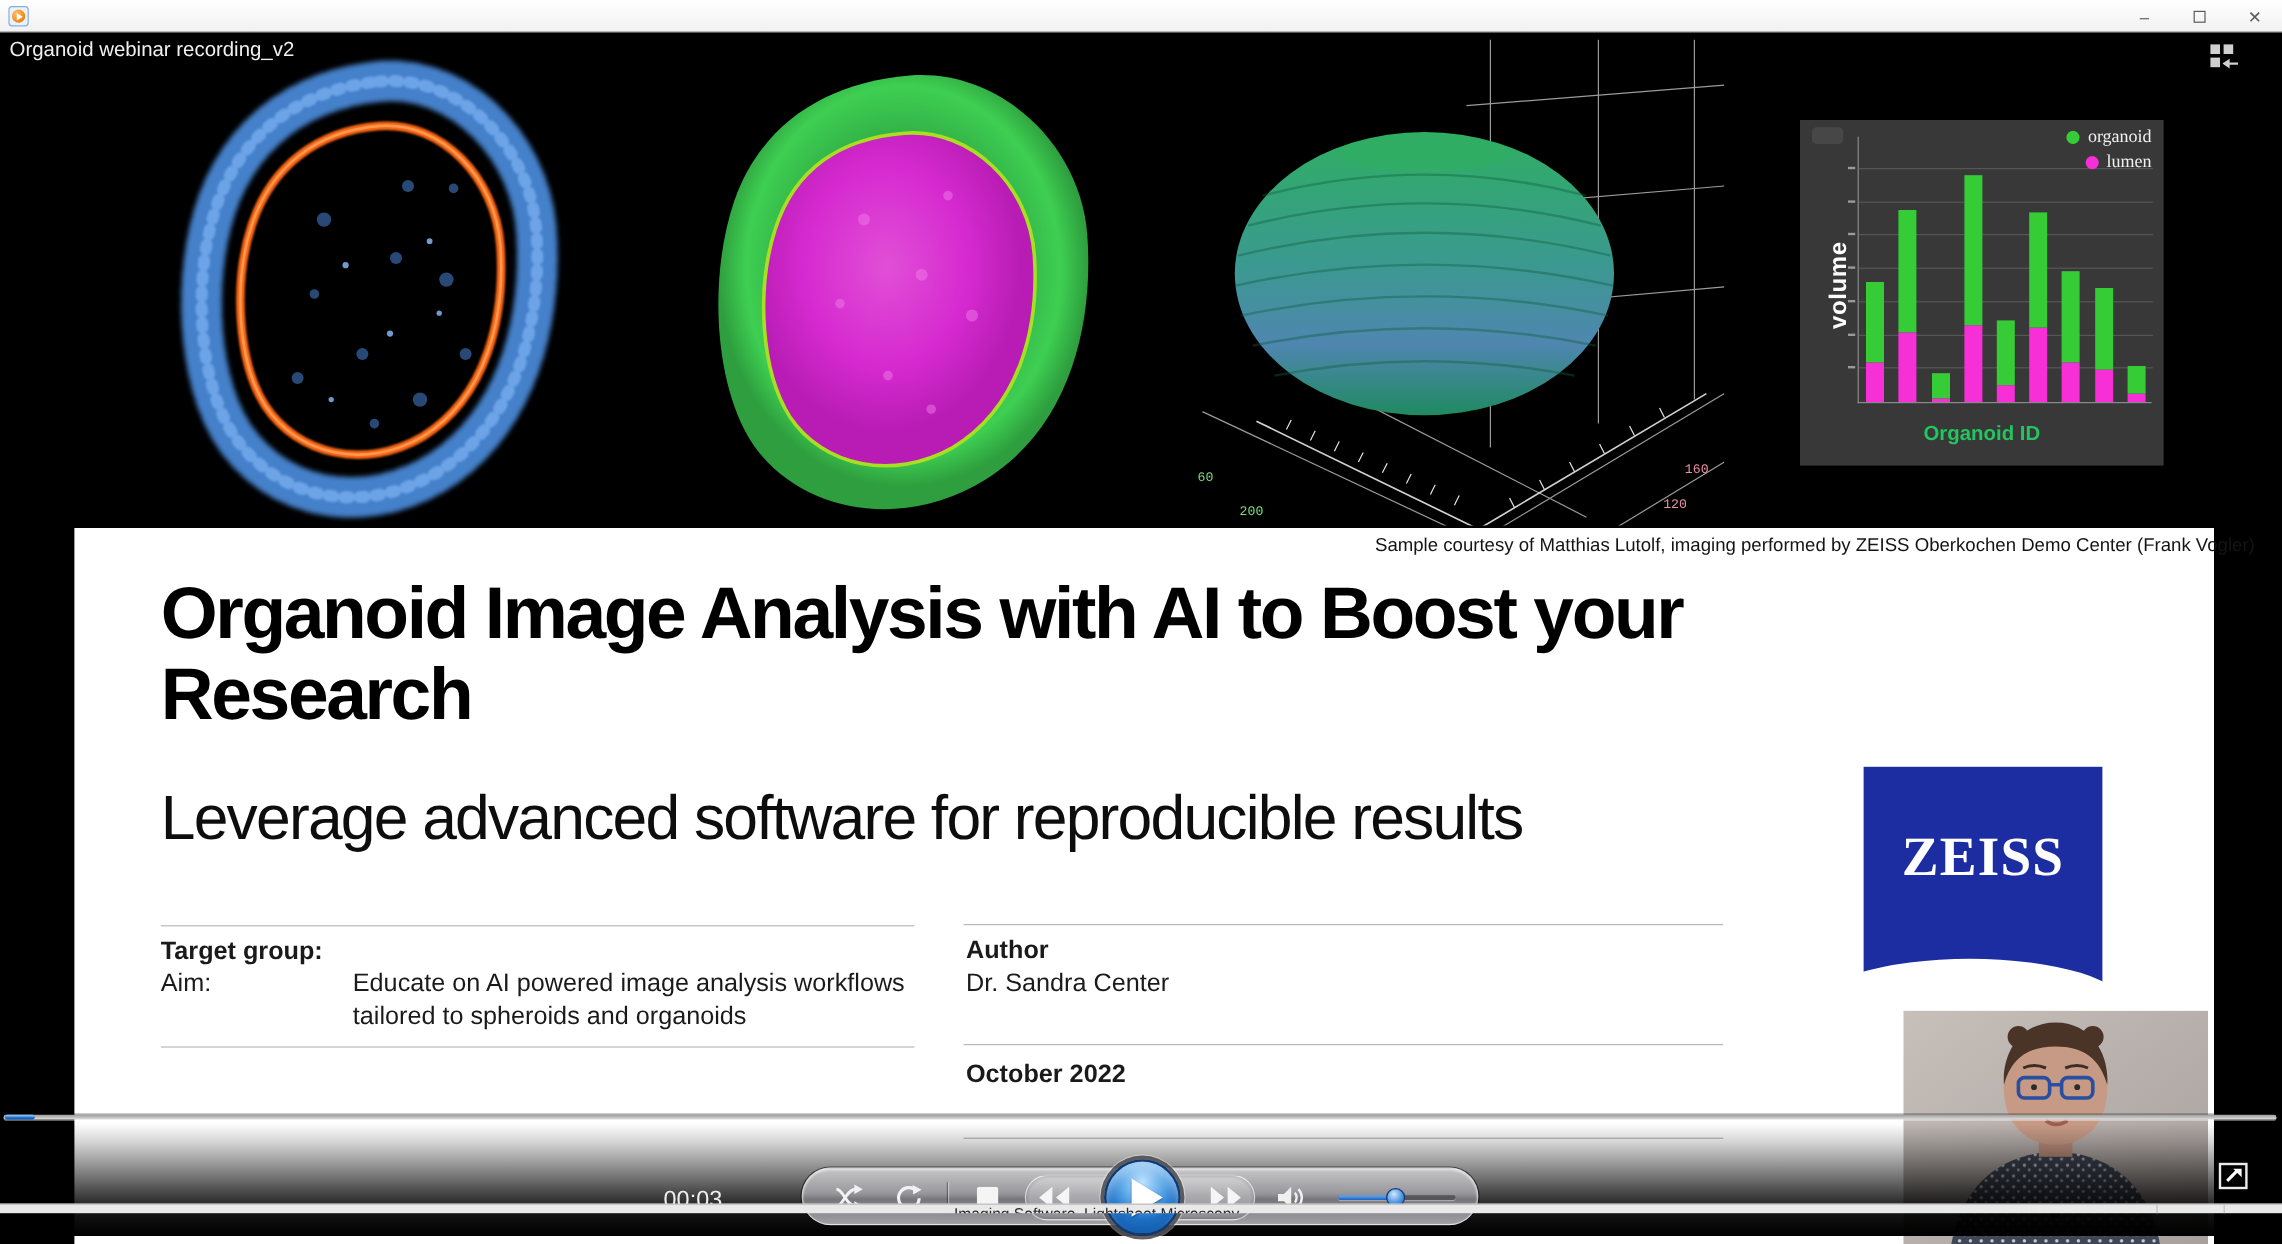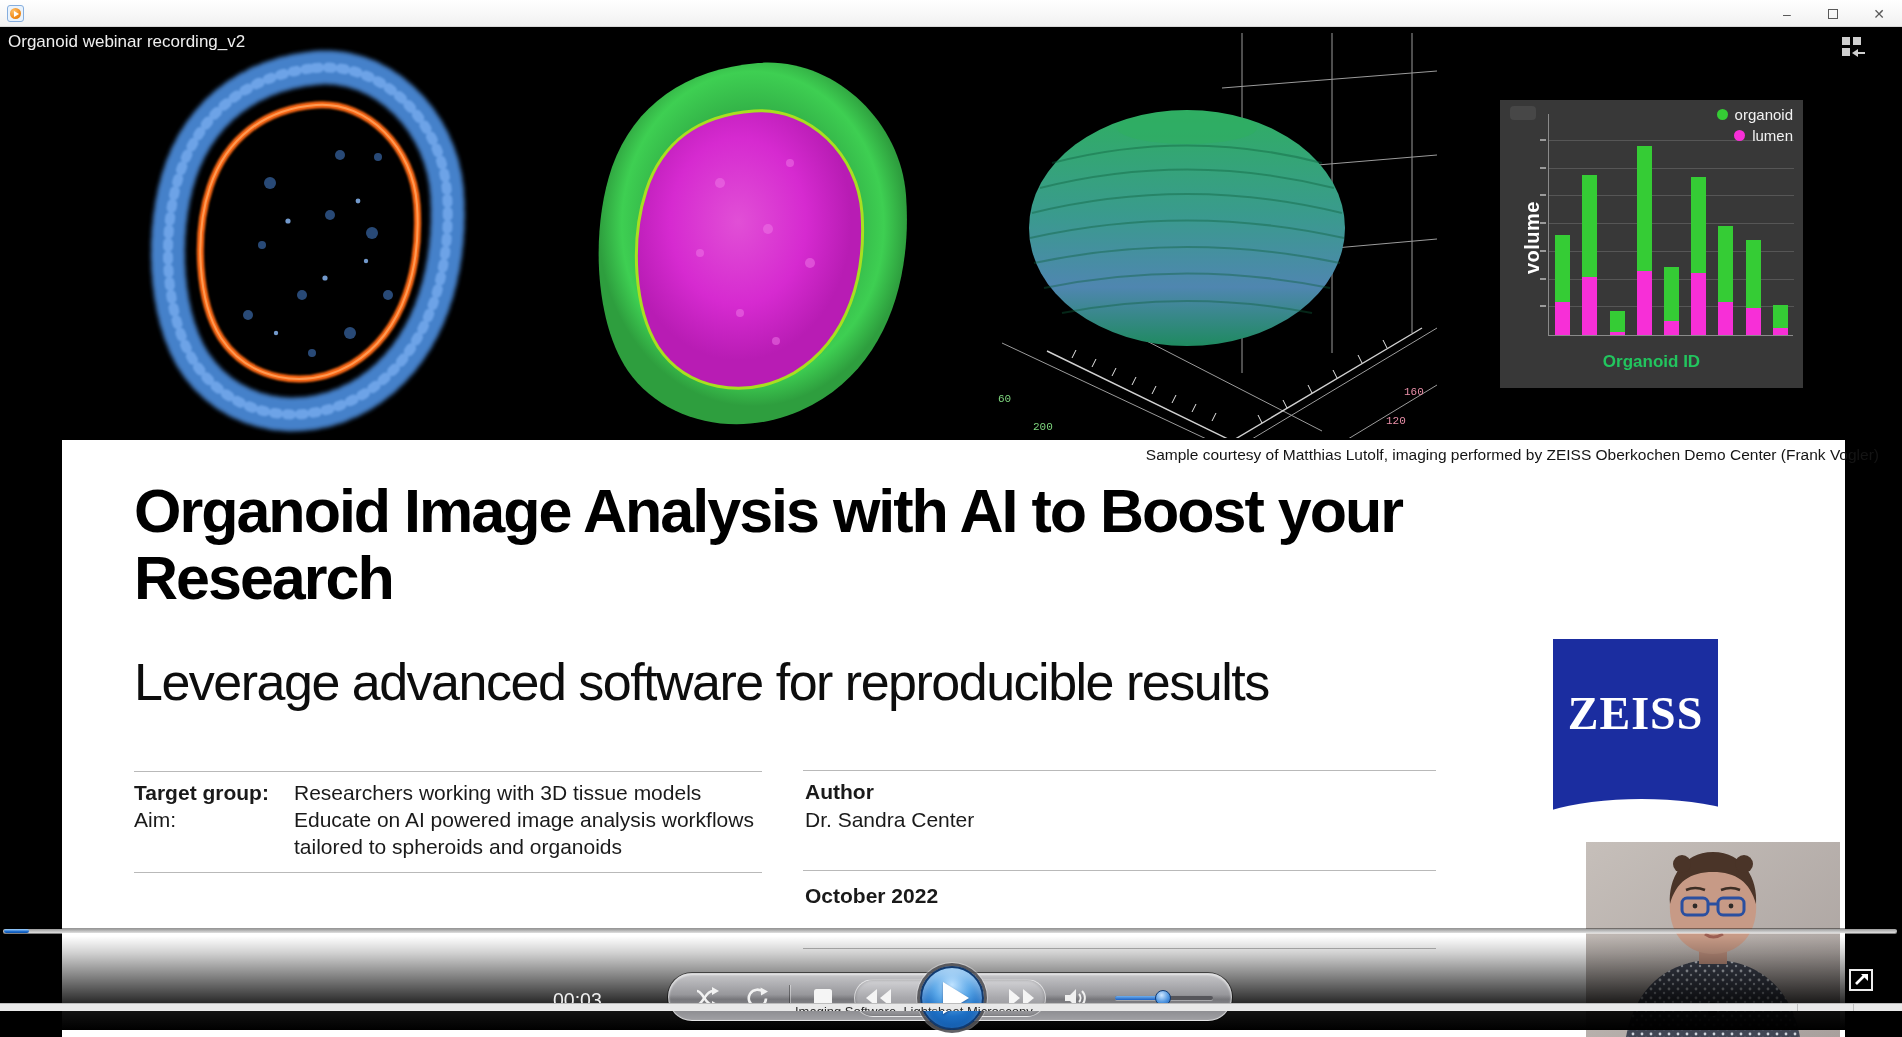--- a/index.html
+++ b/index.html
@@ -39,38 +39,38 @@
   #chart-ghost { position:absolute; left:10px; top:6px; width:26px; height:14px; background:#474747; border-radius:4px; }
   #chart-plot  { position:absolute; left:48px; top:14px; width:245px; height:222px;
                  border-left:1px solid #8a8a8a; border-bottom:1px solid #8a8a8a; }
   .gridline { position:absolute; left:0; width:245px; height:1px; background:#565656; }
   .ytick { position:absolute; left:-9px; width:6px; height:2px; background:#9a9a9a; }
   .bar { position:absolute; bottom:0; width:15px; }
   .bar .seg { position:absolute; left:0; width:15px; }
   #chart-legend { position:absolute; right:10px; top:6px; z-index:2; }
   .legend-row { display:flex; align-items:center; gap:7px; margin-bottom:4px; justify-content:flex-end; }
   .legend-dot { width:11px; height:11px; border-radius:50%; }
-  .legend-label { color:#f2f2f2; font-size:15px; }
+  .legend-label { color:#f2f2f2; font-size:15px;font-family:Liberation Serif, serif; }
   #chart-ylabel { position:absolute; left:-4px; top:50%; transform:translateY(-78%) rotate(-90deg);
                   transform-origin:center; color:#fff; font-weight:700; font-size:20px; letter-spacing:.5px; }
   #chart-xlabel { position:absolute; left:0; right:0; bottom:16px; text-align:center; color:#22c55e;
                   font-weight:700; font-size:17px; }
 
   
   #slide { position:absolute; left:62px; top:413px; width:1783px; height:597px; background:#fff; z-index:1; }
   #credit { position:absolute; left:1037px; top:6px; width:780px; text-align:right;
             font-size:15.5px; color:#141414; }
   #slide-title { position:absolute; left:72px; top:38px; font-size:61px; font-weight:700;
                  letter-spacing:-2px; color:#000; line-height:1.1; }
   #slide-subtitle { position:absolute; left:72px; top:212px; font-size:52px; font-weight:400;
                     letter-spacing:-1.5px; color:#0d0d0d; }
   .divider { position:absolute; height:1px; background:#b9b9b9; }
   .info-text  { position:absolute; font-size:21px; color:#1a1a1a; }
   .info-bold  { font-weight:700; }
-  #zeiss-logo { position:absolute; left:1491px; top:199px; width:165px; height:182px; }
+  #zeiss-logo { position:absolute; left:1491px; top:199px; width:199px; height:182px; }
   #zeiss-rect { position:absolute; inset:0; display:flex; justify-content:center; }
   #zeiss-text { font-family:"Liberation Serif", serif; font-weight:700; font-size:46px;
                 color:#fff; letter-spacing:1px; margin-top:48px; }
   #zeiss-arc  { position:absolute; left:-42px; bottom:-58px; width:261px; height:80px;
                 background:#fff; border-radius:50%; }
 
   
   #webcam { position:absolute; left:1586px; top:815px; width:254px; height:195px; z-index:2; overflow:hidden; }
 
   
@@ -364,21 +364,20 @@
 
       <div id="slide-subtitle">Leverage advanced software for reproducible results</div>
 
       <div id="slide-title">
         <div>Organoid Image Analysis with AI to Boost your</div>
         <div>Research</div>
       </div>
 
       <div class="divider" style="left:72px; top:331px; width:628px"></div>
       <div class="info-text info-bold" style="left:72px;  top:341px">Target group:</div>
-      <div class="info-text" style="left:232px; top:341px">Researchers working with 3D tissue models</div>
       <div class="info-text" style="left:72px;  top:368px">Aim:</div>
       <div class="info-text" style="left:232px; top:368px">Educate on AI powered image analysis workflows</div>
       <div class="info-text" style="left:232px; top:395px">tailored to spheroids and organoids</div>
       <div class="divider" style="left:72px; top:432px; width:628px"></div>
 
       <div class="divider" style="left:741px; top:330px; width:633px"></div>
       <div class="info-text info-bold" style="left:743px; top:340px">Author</div>
       <div class="info-text" style="left:743px; top:368px">Dr. Sandra Center</div>
       <div class="divider" style="left:741px; top:430px; width:633px"></div>
       <div class="info-text info-bold" style="left:743px; top:444px">October 2022</div>

